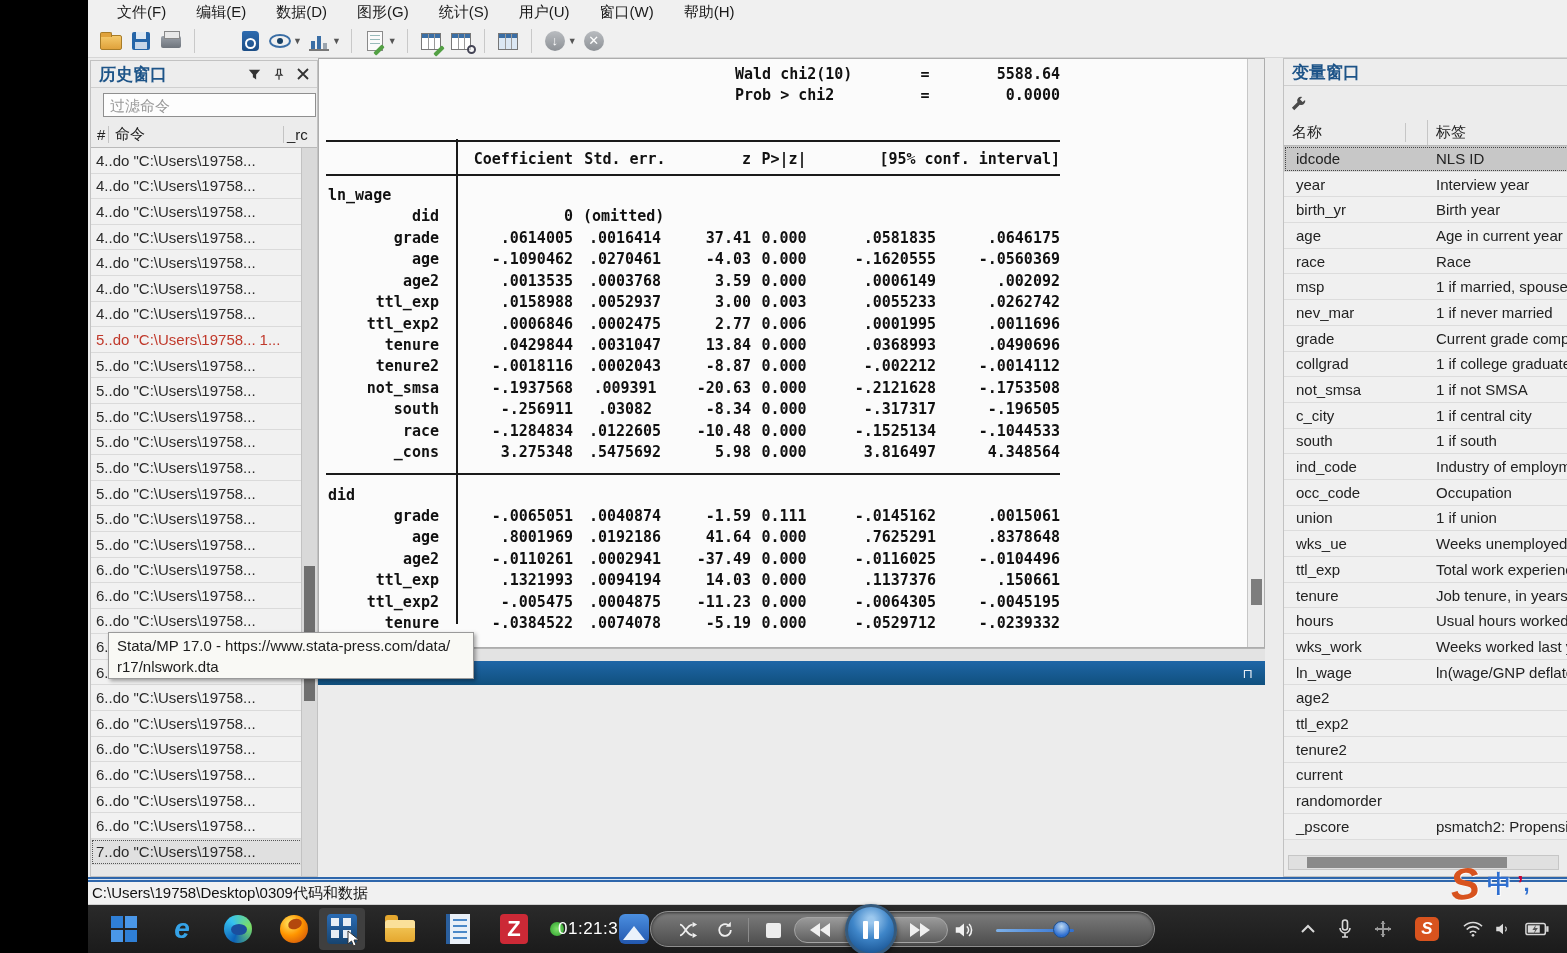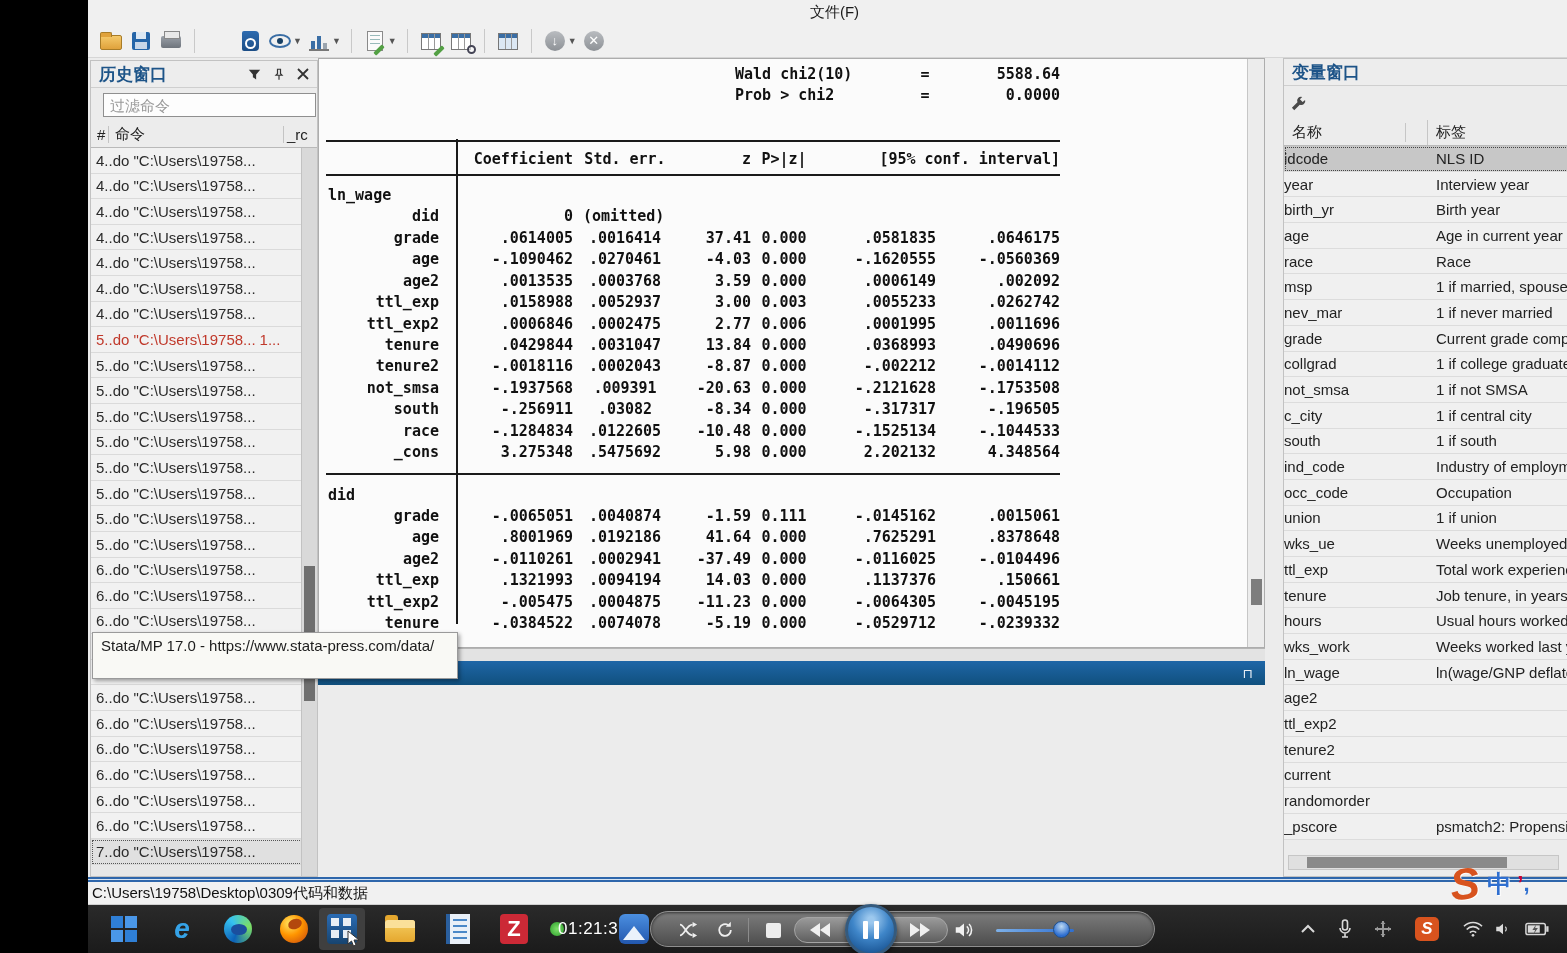--- a/index.html
+++ b/index.html
@@ -4,21 +4,21 @@
 <style>
   * { margin:0; padding:0; box-sizing:border-box; }
   html,body { width:1567px; height:953px; background:#000; overflow:hidden;
               font-family:"Liberation Sans","DejaVu Sans",sans-serif; }
   #stage { position:relative; width:1567px; height:953px; background:#000; }
 
   
   #app { position:absolute; left:88px; top:0; width:1479px; height:905px; background:#ececec; }
 
   
-  #menubar { position:absolute; left:0; top:0; right:0; height:24px; display:flex; align-items:center; padding-left:14px; background:#f0f0f0;flex-direction:column; }
+  #menubar { position:absolute; left:0; top:0; right:0; height:24px; display:flex; align-items:center; padding-left:14px; background:#f0f0f0; }
   .menu-item { font-size:15px; color:#1a1a1a; padding:0 15px; height:24px; line-height:24px; cursor:default; }
 
   
   #toolbar { position:absolute; left:0; top:24px; right:0; height:34px; background:#f0f0f0; border-bottom:1px solid #d6d6d6; display:flex; align-items:center; padding-left:8px; }
   .tbtn { width:30px; height:28px; display:flex; align-items:center; justify-content:center; position:relative; }
   .tsep { width:1px; height:24px; background:#c9c9c9; margin:0 8px; }
   .chev { font-size:9px; color:#555; margin:0 2px 0 -2px; }
   .ic { position:relative; width:22px; height:20px; }
   .ic-folder { width:22px; height:15px; background:linear-gradient(#f4c96a,#e0a23c); border:1px solid #a87c28; border-radius:2px; margin-top:4px; }
   .ic-folder:before { content:""; position:absolute; left:0; top:1px; width:10px; height:4px; background:#e0a23c; border:1px solid #a87c28; border-bottom:none; border-radius:2px 2px 0 0; }
@@ -88,32 +88,32 @@
   #vline { position:absolute; left:137px; top:80px; height:485px; width:0; border-left:2px solid #1a1a1a; }
   #res-scroll { position:absolute; right:0; top:0; bottom:0; width:17px; background:#ececec; border-left:1px solid #c6c6c6; }
   #res-thumb { position:absolute; left:3px; width:11px; top:520px; height:26px; background:#7d7d7d; }
 
   
   #hstrip { position:absolute; left:230px; top:648px; width:947px; height:13px; background:#e3e3e3; border-top:1px solid #b5b5b5; }
   #cmdbar { position:absolute; left:230px; top:661px; width:947px; height:24px; background:linear-gradient(#1f66a7,#10507e); display:flex; align-items:center; }
   #cmdbar .pin { margin-left:auto; margin-right:12px; color:#e8eef5; font-size:13px; }
 
   
-  #tooltip { position:absolute; left:4px; top:632px; width:366px; height:47px; background:#f9f9f5; border:1px solid #9a9a9a; box-shadow:2px 2px 4px rgba(0,0,0,.35); z-index:50; padding:2px 8px; }
+  #tooltip { position:absolute; left:20px; top:632px; width:366px; height:47px; background:#f9f9f5; border:1px solid #9a9a9a; box-shadow:2px 2px 4px rgba(0,0,0,.35); z-index:50; padding:2px 8px; }
   #tooltip div { font-size:15px; color:#1c1c1c; line-height:21px; white-space:nowrap; }
 
   
   #vars { left:1195px; top:58px; width:286px; height:819px; border-right:none; }
   #vars-header { height:26px; display:flex; align-items:center; border-bottom:1px solid #b9b9b9; font-size:15px; color:#222; }
   #vars-header .vn { width:122px; padding-left:8px; border-right:1px solid #c6c6c6; }
   #vars-header .vmid { width:22px; border-right:1px solid #c6c6c6; height:100%; }
   #vars-header .vl { flex:1; padding-left:8px; }
   #vars-list { position:absolute; left:0; right:0; top:87px; height:700px; overflow:hidden; background:#ececec; }
   .vrow { height:25.7px; display:flex; align-items:center; background:#f0f0f0; border-bottom:1px solid #dcdcdc; font-size:15px; color:#222; white-space:nowrap; }
-  .vrow .vname { flex:0 0 152px; padding-left:0; overflow:hidden; }
+  .vrow .vname { flex:0 0 152px; padding-left:12px; overflow:hidden; }
   .vrow .vlabel { flex:1; overflow:hidden; }
   .vrow.selected { background:#c7c7c7; outline:1px dotted #444; outline-offset:-2px; }
   #vars-hscroll { position:absolute; left:4px; right:10px; top:796px; height:15px; background:#e0e0e0; border:1px solid #c6c6c6; }
   #vars-hthumb { position:absolute; left:18px; top:1px; width:200px; height:11px; background:#8a8a8a; }
 
   
   #blue-edge { position:absolute; left:0; right:0; top:877px; height:5px; background:#d7e4f2; border-top:2px solid #2e66ab; border-bottom:2px solid #2e66ab; }
   #statusbar { position:absolute; left:0; right:0; top:882px; height:23px; background:#f1f1f1; display:flex; align-items:center; padding-left:4px; border-bottom:1px solid #d0d0d0; }
   #statusbar .path { font-size:15px; color:#111; }
 
@@ -604,21 +604,21 @@
               <span class="c4">0.000</span>
               <span class="c5">-.1525134</span>
               <span class="c6">-.1044533</span>
             </div>
             <div class="rrow">
               <span class="c0">_cons</span>
               <span class="c1">3.275348</span>
               <span class="c2">.5475692</span>
               <span class="c3">5.98</span>
               <span class="c4">0.000</span>
-              <span class="c5">2.202132</span>
+              <span class="c5">3.816497</span>
               <span class="c6">4.348564</span>
             </div>
           </div>
         <div class="hline" style="margin-top:9px;"></div>
         <div id="block-1" style="padding-top:10px;">
             <div class="rrow blklbl">
               <span class="c0">did</span>
             </div>
             <div class="rrow">
               <span class="c0">grade</span>
@@ -682,20 +682,21 @@
         </div>
     </div>
 
     <div id="hstrip"></div>
     <div id="cmdbar">
       <span class="pin">⊓</span>
     </div>
 
     <div id="tooltip">
       <div>Stata/MP 17.0 - https://www.stata-press.com/data/</div>
+      <div>r17/nlswork.dta</div>
     </div>
 
     <div id="vars" class="panel">
       <div class="panel-title">
         <span class="t">变量窗口</span>
       </div>
       <div class="filter-row">
         <svg width="17" height="17" viewBox="0 0 16 16">
             <path d="M14.2 4.6a3.7 3.7 0 0 1-5 4.5L4 14.3 1.8 12l5.2-5.2a3.7 3.7 0 0 1 4.5-5L9.3 4l2.6 2.6 2.3-2z" fill="#4a4a4a"></path>
           </svg>

